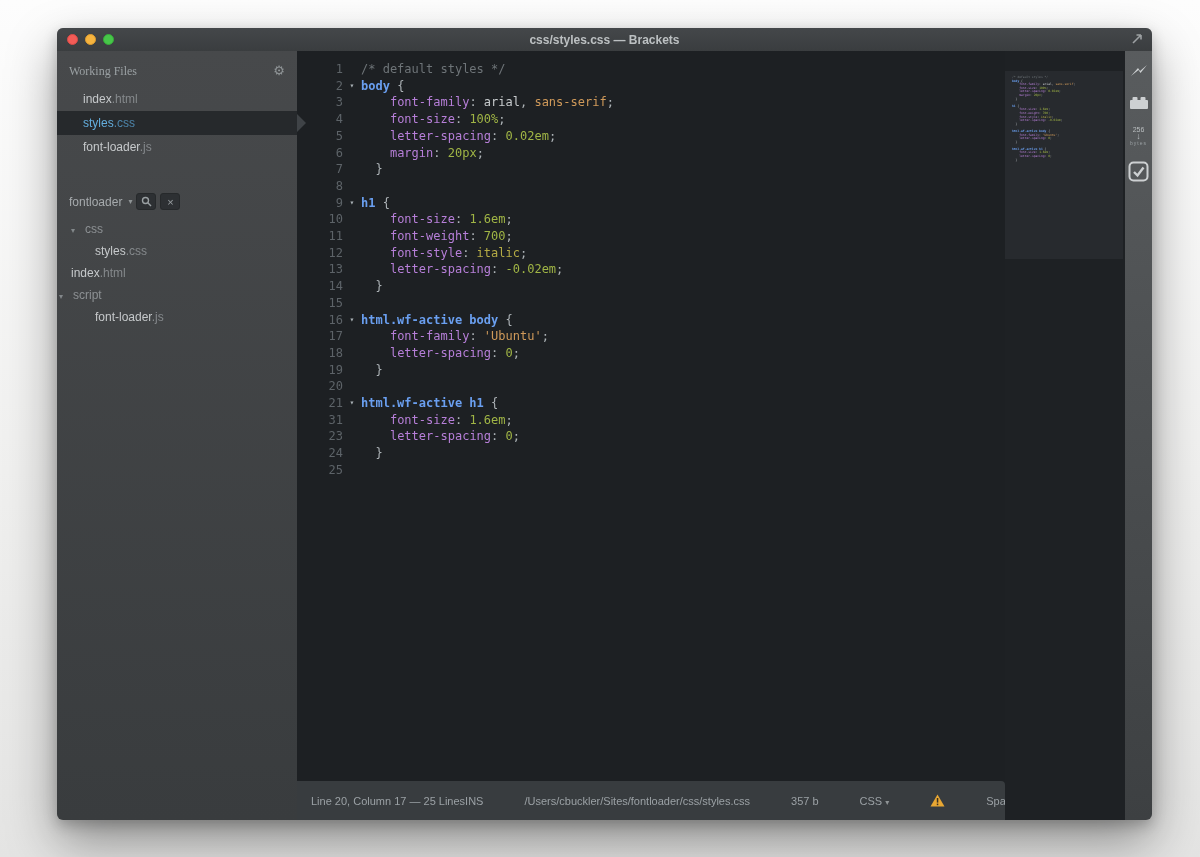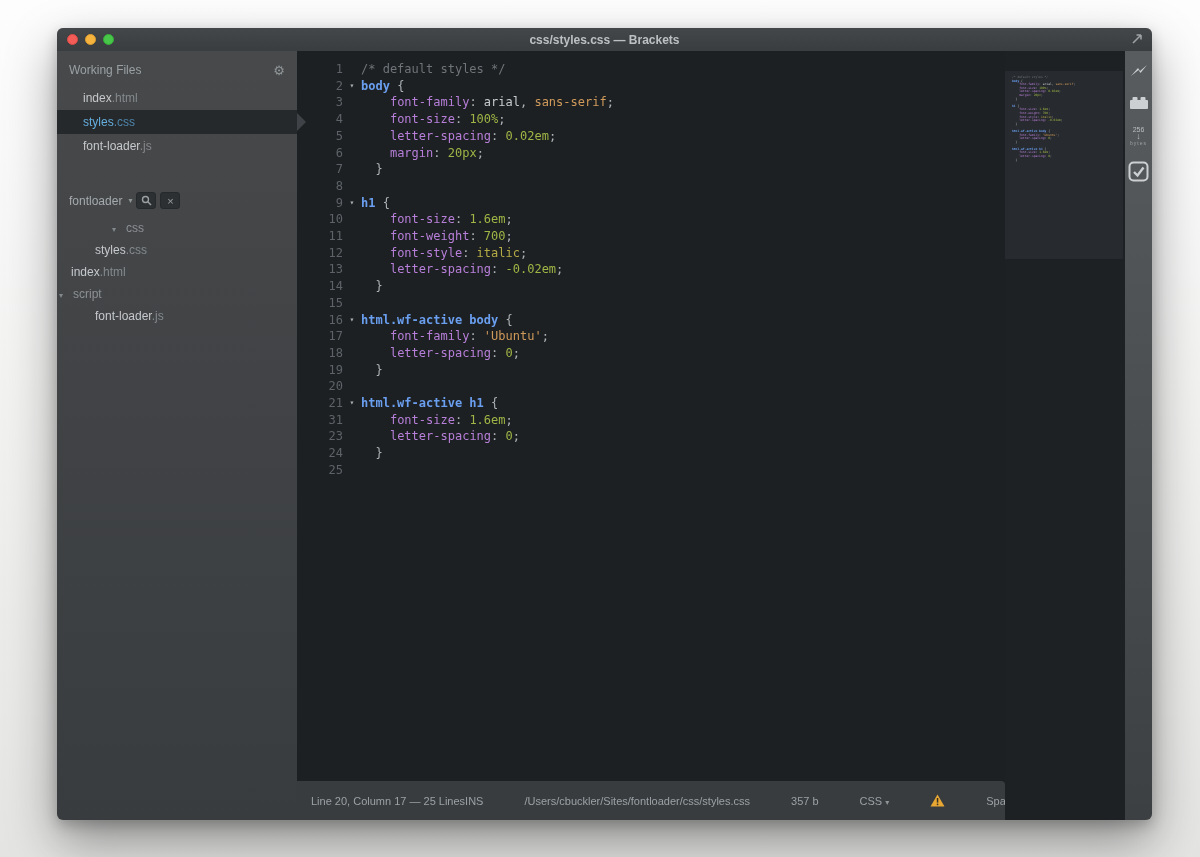--- a/index.html
+++ b/index.html
@@ -18,21 +18,21 @@
   .light.yellow{ background:#f6b43f; border:1px solid #dd9d30;}
   .light.green{ background:#47c649; border:1px solid #38ad3b;}
   .wtitle { position:absolute; left:0; right:0; text-align:center; font-size:12px;
     font-weight:bold; color:#bcc0c2; pointer-events:none; }
   .resize-ic { position:absolute; right:8px; top:4px; width:14px; height:14px; opacity:.85; }
   
   .main { flex:1; display:flex; min-height:0; }
   
   .sidebar { width:240px; flex-shrink:0; background:linear-gradient(#47494b,#393c3e);
     position:relative; z-index:3; font-size:12px; color:#c6c9cb; }
-  .wf-header { display:flex; align-items:flex-start; padding:12px 12px 8px 12px; color:#9aa0a3; }
+  .wf-header { display:flex; align-items:center; padding:12px 12px 8px 12px; color:#9aa0a3;font-family:Liberation Serif, serif; }
   .gear { margin-left:auto; color:#8f9496; font-size:13px; cursor:pointer; }
   .wf-row { position:relative; padding:5px 12px 5px 26px; cursor:pointer; }
   .wf-row .ext { color:#85898c; }
   .wf-row.selected { background:#26292c; color:#64aede; }
   .wf-row.selected .ext { color:#4d85ab; }
   .wf-row.selected::after { content:''; position:absolute; right:-9px; top:50%;
     transform:translateY(-50%); border-top:9px solid transparent; border-bottom:9px solid transparent;
     border-left:9px solid #3f4347; }
   .proj-header { display:flex; align-items:center; margin-top:26px; padding:8px 16px 8px 12px;
     color:#a6aaad; }
@@ -117,21 +117,21 @@
           <svg width="11" height="11" viewBox="0 0 11 11">
             <circle cx="4.5" cy="4.5" r="3" stroke="#9aa0a3" stroke-width="1.4" fill="none"></circle>
             <path d="M6.8 6.8 L10 10" stroke="#9aa0a3" stroke-width="1.4"></path>
           </svg>
         </span>
         <span class="mini-btn">
           <span>×</span>
         </span>
       </div>
       <div id="tree">
-          <div class="tree-row" style="padding-left: 24px; margin-left: 31px;"><span class="caret">▾</span><span class="folder-label">css</span></div>
+          <div class="tree-row" style="padding-left: 14px;"><span class="caret">▾</span><span class="folder-label">css</span></div>
           <div class="tree-row" style="padding-left: 38px;"><span>styles</span><span class="ext">.css</span></div>
           <div class="tree-row" style="padding-left: 14px;"><span>index</span><span class="ext">.html</span></div>
           <div class="tree-row" style="padding-left: 2px;"><span class="caret">▾</span><span class="folder-label">script</span></div>
           <div class="tree-row" style="padding-left: 38px;"><span>font-loader</span><span class="ext">.js</span></div>
         </div>
     </div>
 
     <div class="editor-col">
       <div class="code-area" id="code">
           <div class="cline">

